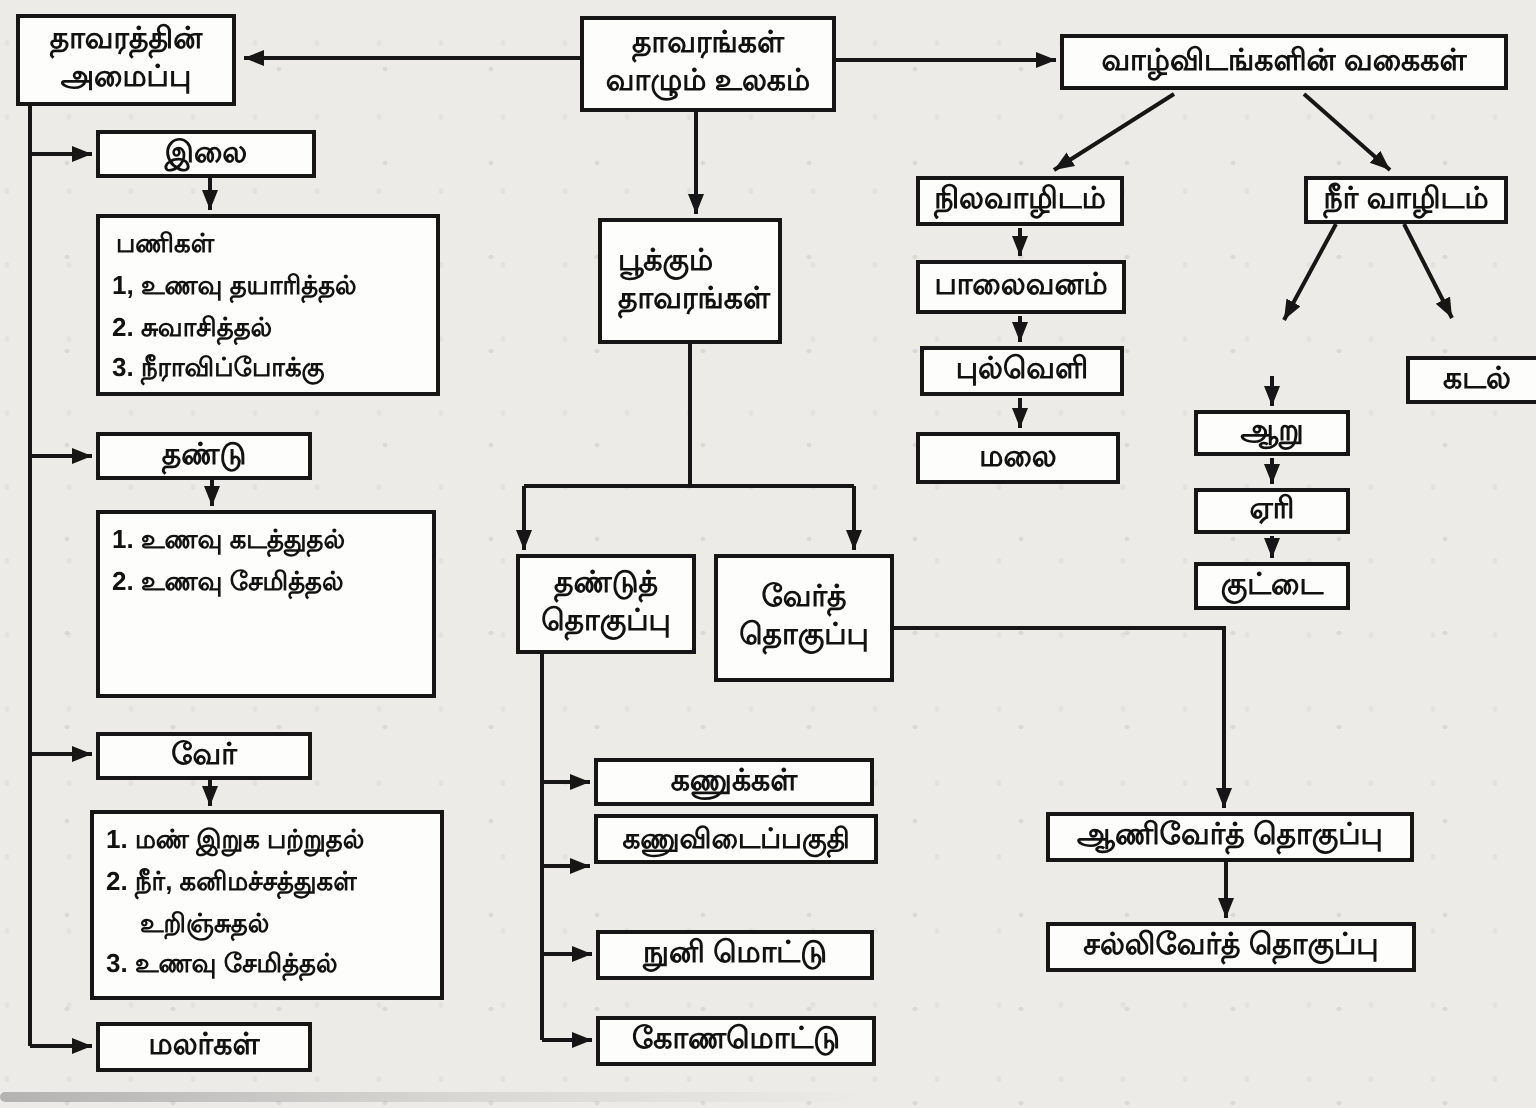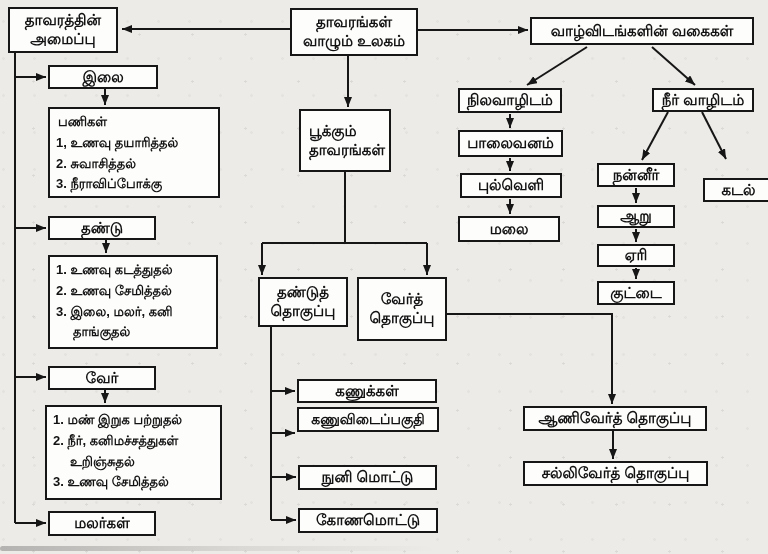--- a/index.html
+++ b/index.html
@@ -128,21 +128,20 @@
     <div class="item">1, உணவு தயாரித்தல்</div>
     <div class="item">2. சுவாசித்தல்</div>
     <div class="item">3. நீராவிப்போக்கு</div>
   </div>
 
   <div class="bx" style="left:48px;top:216px;width:108px;height:24px;">தண்டு</div>
 
   <div class="bx fn" style="left:48px;top:255px;width:170px;height:94px;">
     <div class="item">1. உணவு கடத்துதல்</div>
     <div class="item">2. உணவு சேமித்தல்</div>
-    <div class="item">3. இலை, மலர், கனி தாங்குதல்</div>
   </div>
 
   <div class="bx" style="left:48px;top:366px;width:108px;height:24px;">வேர்</div>
 
   <div class="bx fn" style="left:45px;top:405px;width:177px;height:95px;">
     <div class="item">1. மண் இறுக பற்றுதல்</div>
     <div class="item">2. நீர், கனிமச்சத்துகள் உறிஞ்சுதல்</div>
     <div class="item">3. உணவு சேமித்தல்</div>
   </div>
 
@@ -169,21 +168,20 @@
   <div class="bx" style="left:458px;top:88px;width:104px;height:25px;">நிலவாழிடம்</div>
 
   <div class="bx" style="left:458px;top:130px;width:105px;height:27px;">பாலைவனம்</div>
 
   <div class="bx" style="left:460px;top:173px;width:102px;height:25px;">புல்வெளி</div>
 
   <div class="bx" style="left:458px;top:216px;width:102px;height:26px;">மலை</div>
 
   <div class="bx" style="left:652px;top:88px;width:102px;height:24px;">நீர் வாழிடம்</div>
 
-  <div class="bx" style="left:597px;top:163px;width:78px;height:24px;">நன்னீர்</div>
 
   <div class="bx" style="left:703px;top:178px;width:71px;height:24px;">கடல்</div>
 
   <div class="bx" style="left:597px;top:205px;width:78px;height:23px;">ஆறு</div>
 
   <div class="bx" style="left:597px;top:244px;width:78px;height:23px;">ஏரி</div>
 
   <div class="bx" style="left:597px;top:281px;width:78px;height:24px;">குட்டை</div>
 
 

